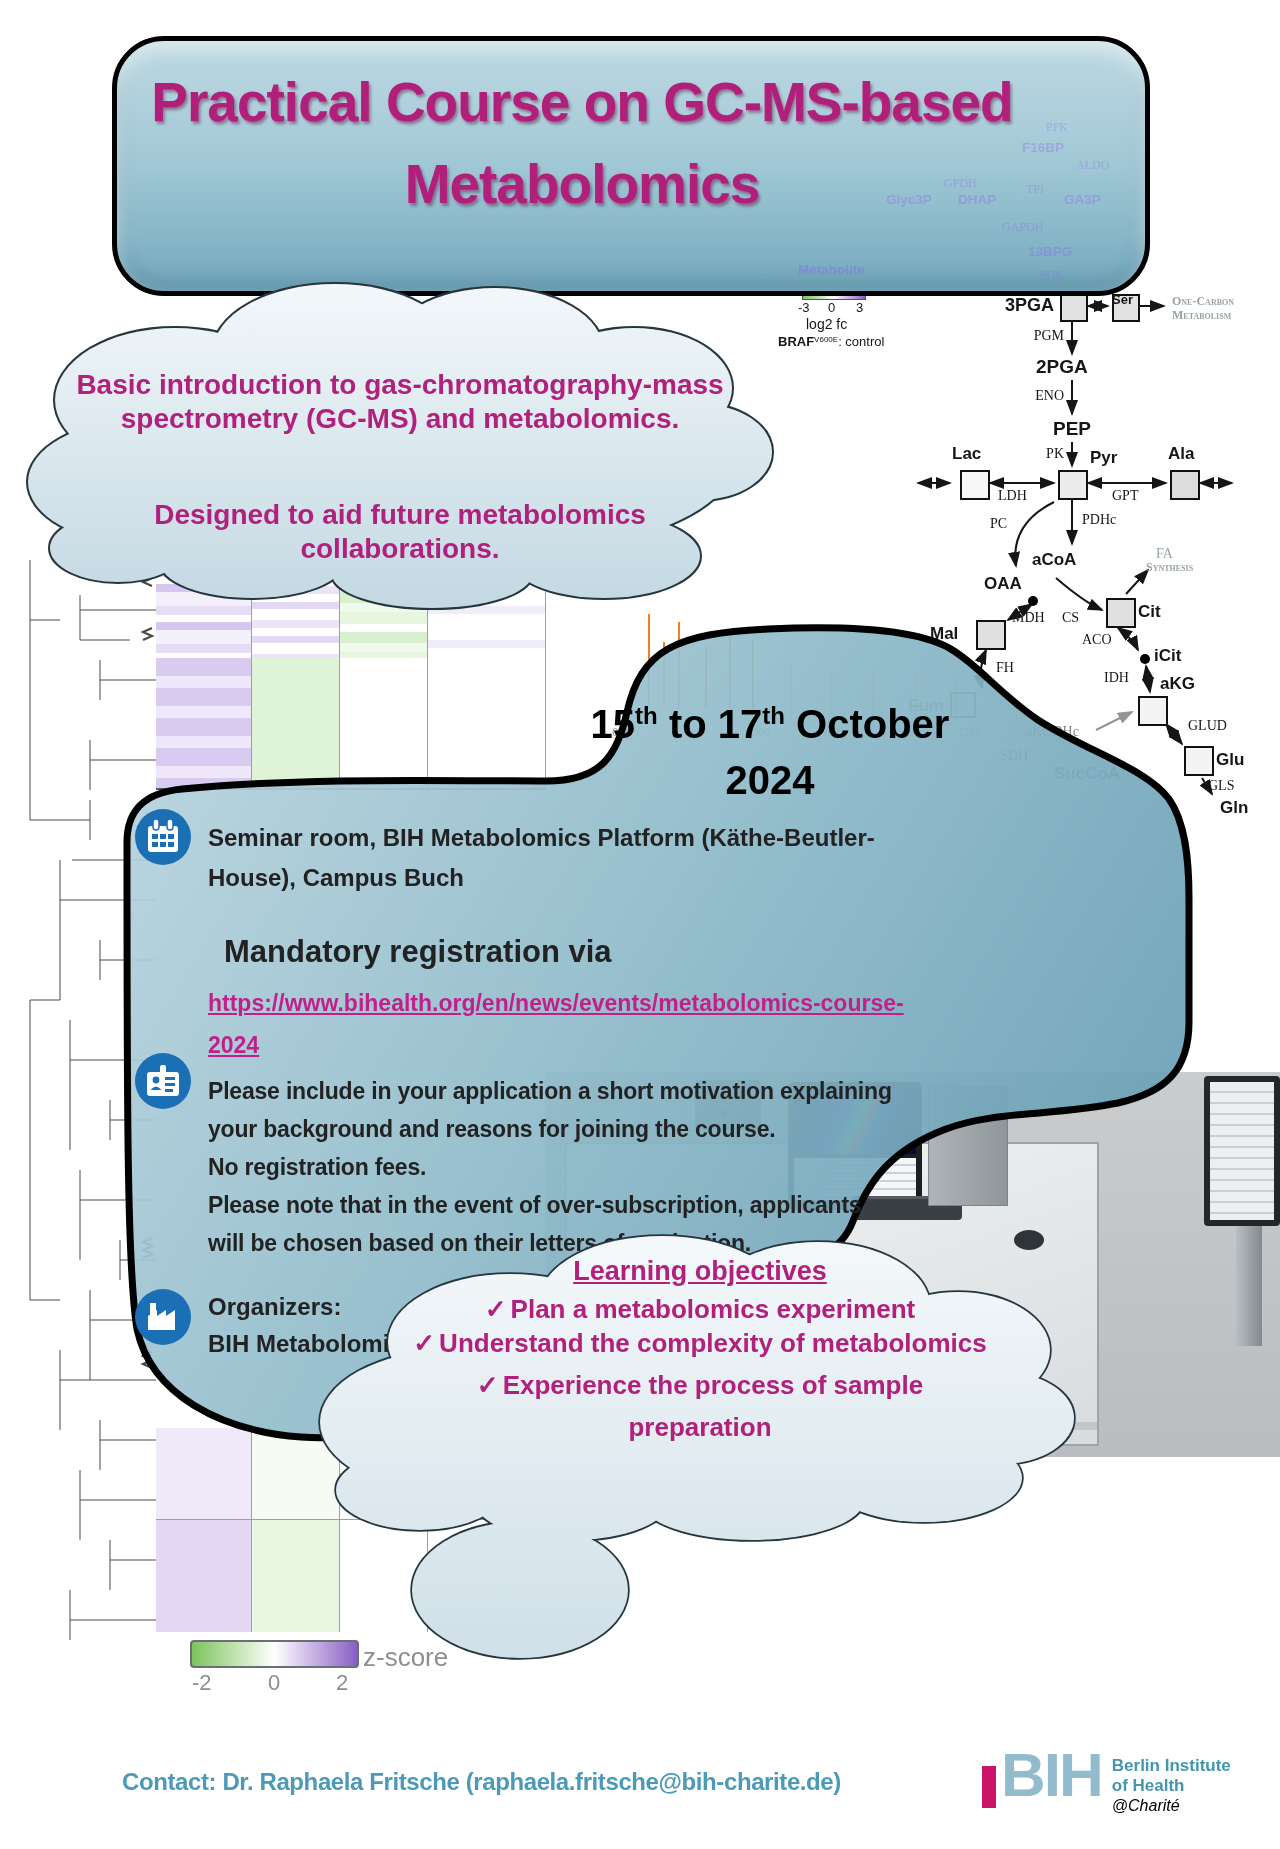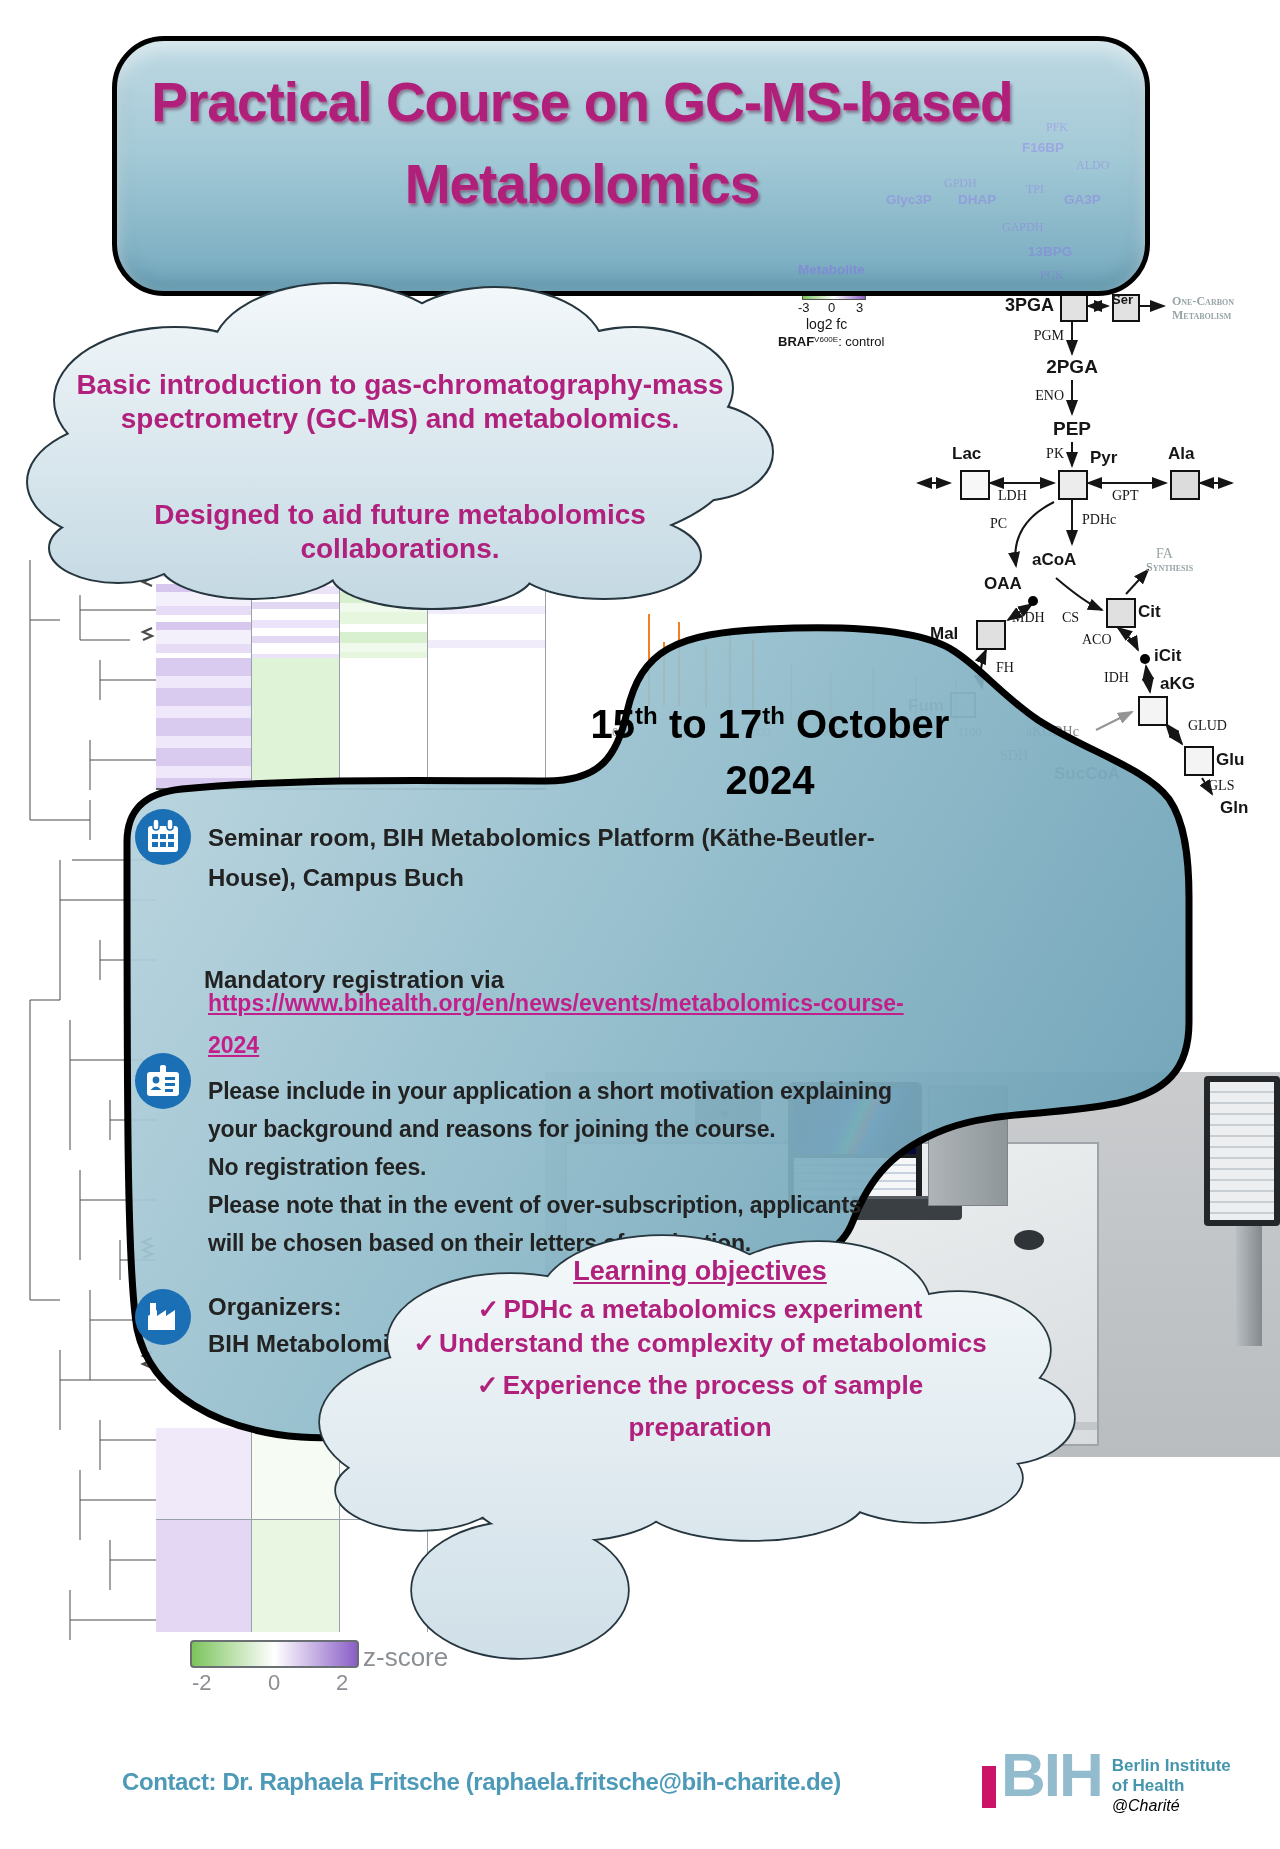--- a/index.html
+++ b/index.html
@@ -39,21 +39,21 @@
   #intro-text2{left:50px;top:498px;width:700px;font-size:28px;line-height:34px;}
   #obj-text{left:380px;top:1254px;width:640px;z-index:8;font-size:26px;line-height:34px;}
   #obj-title{text-decoration:underline;font-size:27px;margin-bottom:4px;}
   .chk{margin-right:4px;}
   .obj-narrow{max-width:560px;margin:8px auto;}
   
   .sc{position:absolute;z-index:6;color:#222222;font-weight:bold;}
   #date-block{left:570px;top:688px;width:400px;text-align:center;color:#000000;font-size:40px;line-height:56px;}
   .sup{font-size:24px;vertical-align:14px;}
   #venue-text{left:208px;top:818px;width:760px;font-size:24px;line-height:40px;}
-  #reg-label{left:204px;top:934px;font-size:24px;margin-top:32px;}
+  #reg-label{left:224px;top:934px;font-size:31px;}
   #reg-link{left:208px;top:982px;width:760px;font-size:23px;line-height:42px;}
   #reg-link a{color:#c21f8b;text-decoration:underline;font-weight:bold;}
   #app-text{left:208px;top:1072px;width:760px;font-size:23px;line-height:38px;letter-spacing:-0.2px;}
   #org-text{left:208px;top:1288px;font-size:24px;line-height:37px;}
   .icon-circle{position:absolute;z-index:6;width:58px;height:58px;}
   
   .hm{position:absolute;z-index:1;display:flex;}
   .hm > div{height:100%;border-right:1px solid #9aa0a8;box-sizing:border-box;}
   #hmA{left:156px;top:492px;width:390px;height:166px;border-bottom:2px solid #565b60;}
   #hmB{left:156px;top:658px;width:390px;height:130px;border-bottom:2px solid #565b60;}
@@ -238,21 +238,21 @@
   <div class="m-box" style="left:1184px;top:746px;width:26px;height:26px;background:#f4f4f4"></div>
   <div class="m-box" style="left:950px;top:692px;width:22px;height:22px;background:#ededed;opacity:.6"></div>
   <div class="dot" style="left:1028px;top:596px"></div>
   <div class="dot" style="left:1140px;top:654px"></div>
 
   <span class="pw b" style="left:984px;top:295px;width:70px;text-align:right;font-size:18px">3PGA</span>
   <span class="pw b" style="left:1112px;top:292px;font-size:13px;z-index:4">Ser</span>
   <span class="pw sc" style="left:1172px;top:294px">One-Carbon</span>
   <span class="pw sc" style="left:1172px;top:308px">Metabolism</span>
   <span class="pw e" style="left:1008px;top:328px;width:56px;text-align:right">PGM</span>
-  <span class="pw bz" style="left:1036px;top:356px;width:72px;text-align:center">2PGA</span>
+  <span class="pw bz" style="left:1036px;top:356px;width:72px;">2PGA</span>
   <span class="pw e" style="left:1004px;top:388px;width:60px;text-align:right">ENO</span>
   <span class="pw bz" style="left:1036px;top:418px;width:72px;text-align:center">PEP</span>
   <span class="pw e" style="left:1016px;top:446px;width:48px;text-align:right">PK</span>
   <span class="pw b" style="left:1090px;top:448px">Pyr</span>
   <span class="pw b" style="left:952px;top:444px">Lac</span>
   <span class="pw e" style="left:998px;top:488px">LDH</span>
   <span class="pw b" style="left:1168px;top:444px">Ala</span>
   <span class="pw e" style="left:1112px;top:488px">GPT</span>
   <span class="pw e" style="left:990px;top:516px">PC</span>
   <span class="pw e" style="left:1082px;top:512px">PDHc</span>
@@ -462,21 +462,21 @@
       <ellipse cx="452" cy="1422" rx="132" ry="72"></ellipse>
         <ellipse cx="420" cy="1490" rx="84" ry="40"></ellipse>
       <ellipse cx="572" cy="1500" rx="98" ry="40"></ellipse>
         <ellipse cx="752" cy="1500" rx="112" ry="40"></ellipse>
       <ellipse cx="924" cy="1478" rx="98" ry="44"></ellipse>
         <ellipse cx="520" cy="1590" rx="108" ry="68"></ellipse>
     </g>
   </svg>
   <div class="cloud-text" id="obj-text">
     <div id="obj-title">Learning objectives</div>
-    <div><span class="chk">✓</span><span>PDHc a metabolomics experiment</span></div>
+    <div><span class="chk">✓</span><span>Plan a metabolomics experiment</span></div>
     <div><span class="chk">✓</span><span>Understand the complexity of metabolomics</span></div>
     <div class="obj-narrow"><span class="chk">✓</span><span>Experience the process of sample</span></div>
     <div>preparation</div>
   </div>
 
   <div id="contact">Contact: Dr. Raphaela Fritsche (raphaela.fritsche@bih-charite.de)</div>
   <div id="logo">
     <div id="logo-bar"></div>
     <div id="logo-abbrev">BIH</div>
     <div id="logo-lines">

